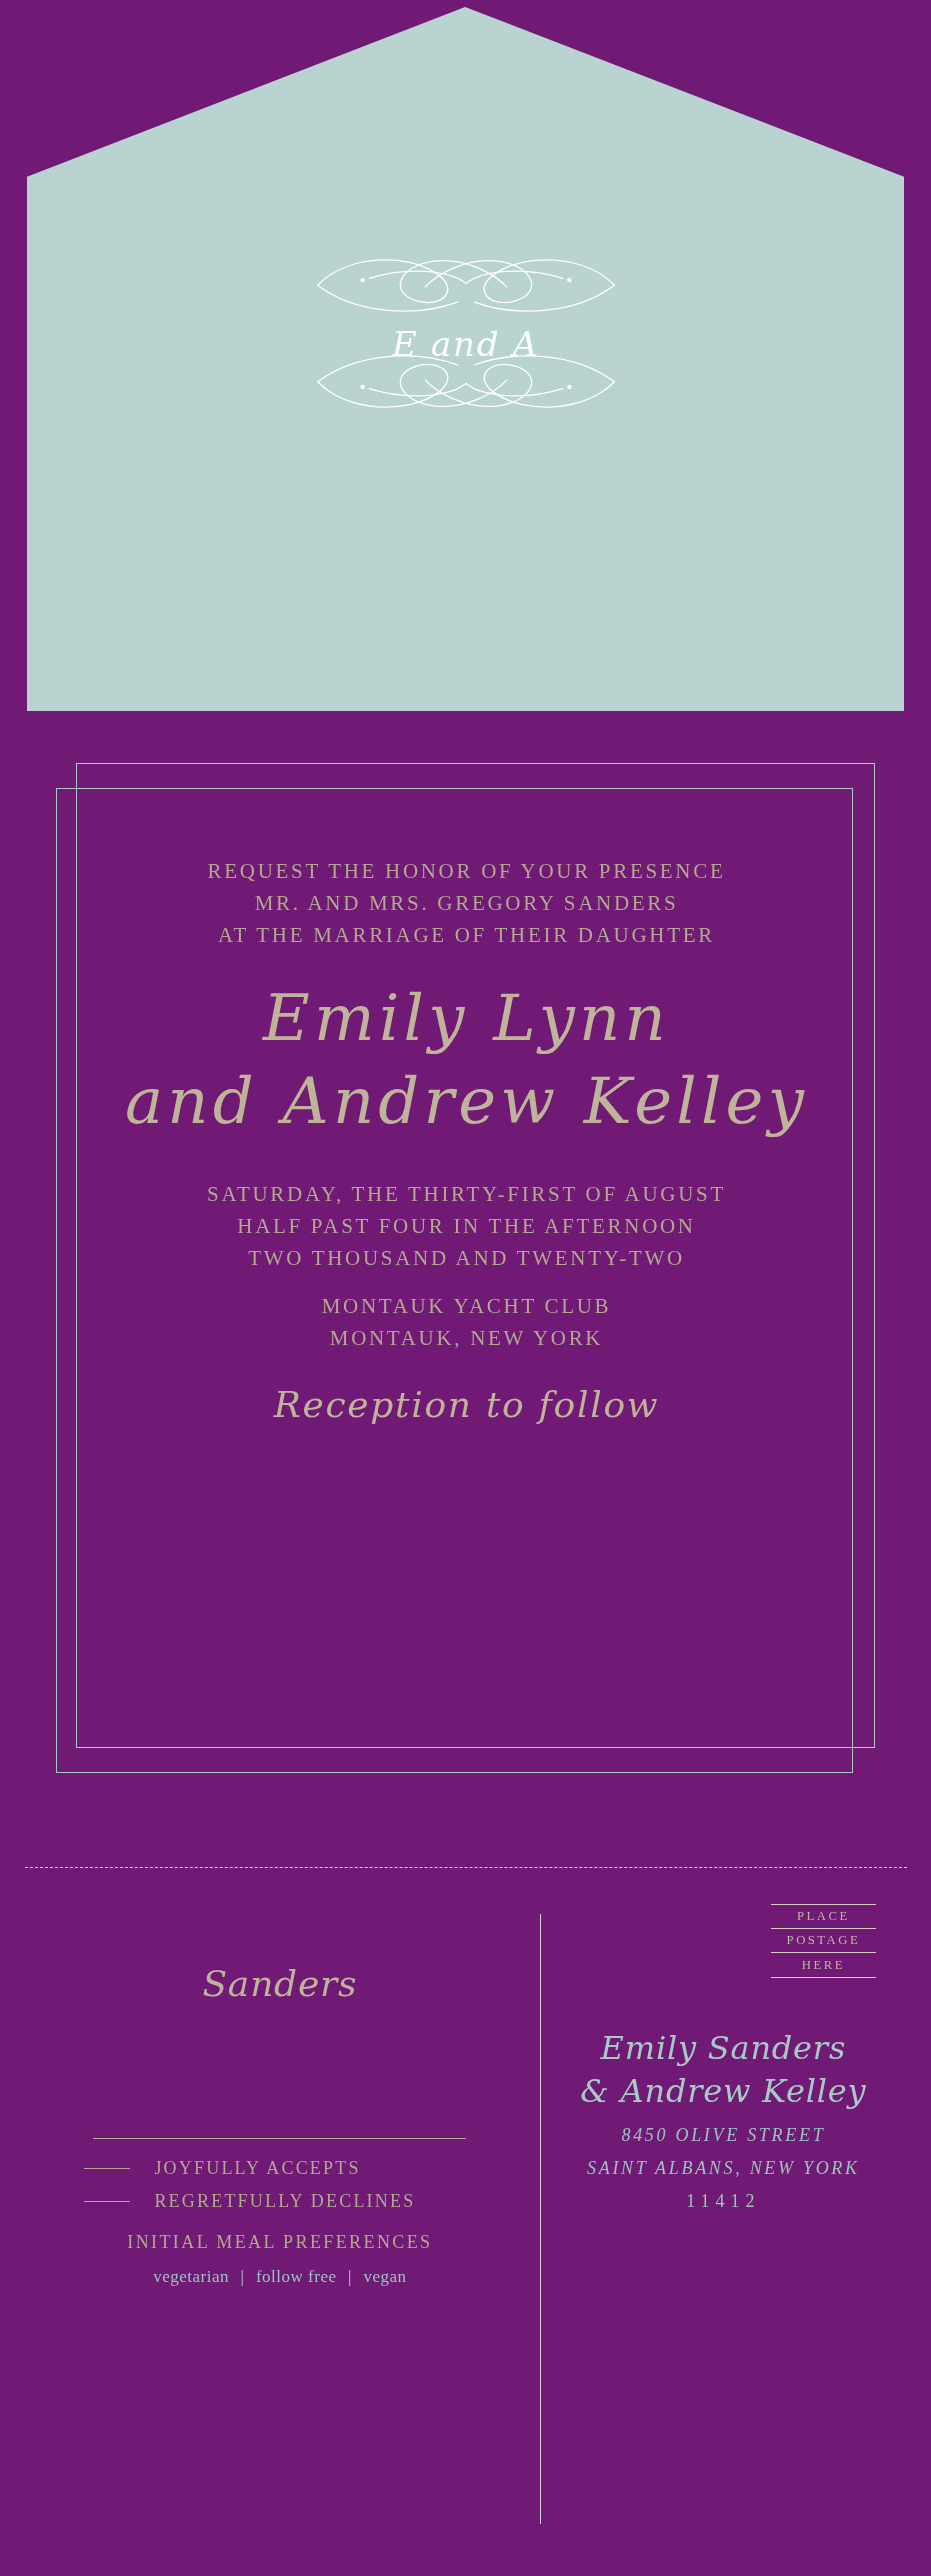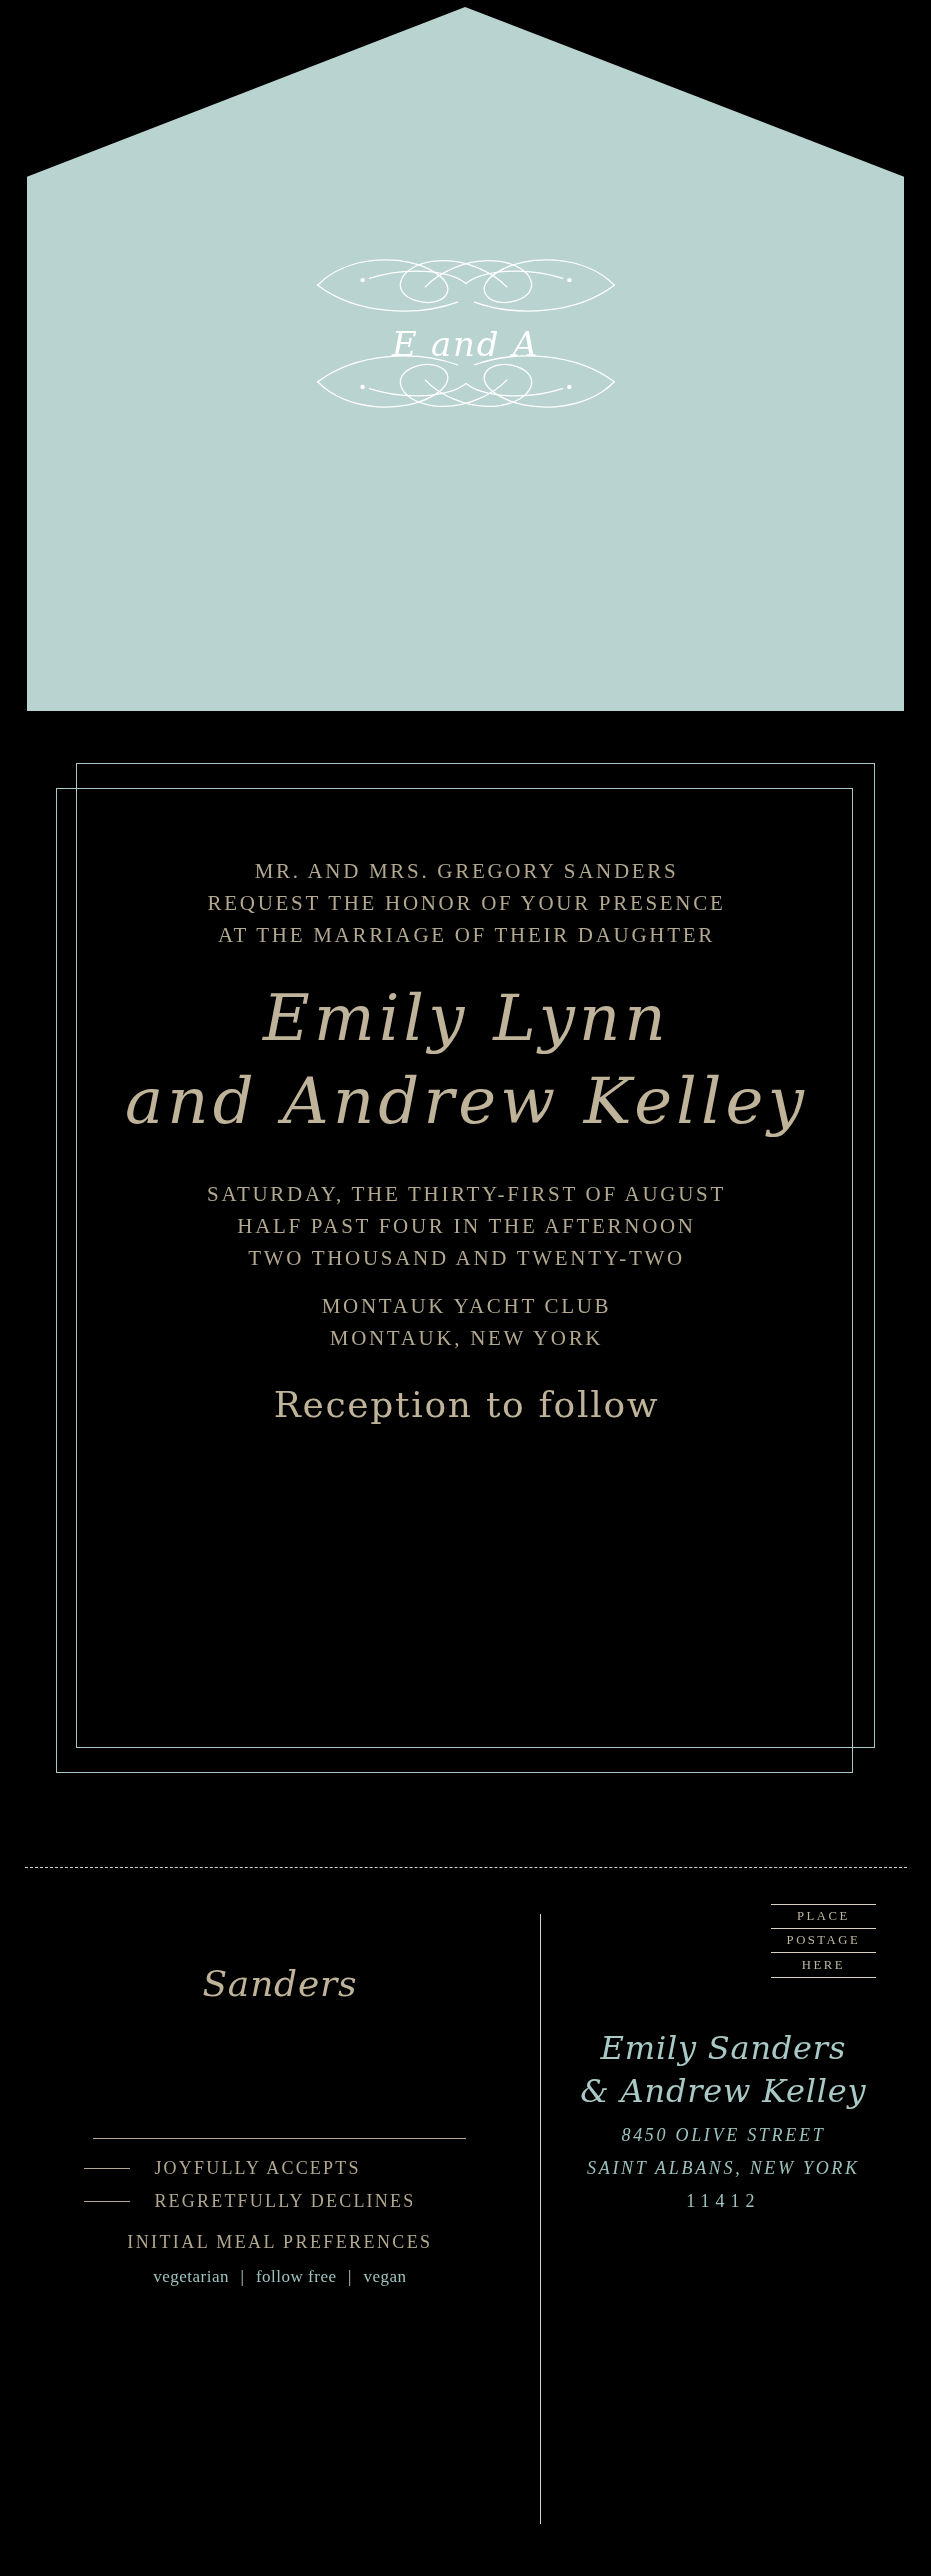--- a/index.html
+++ b/index.html
@@ -13,21 +13,21 @@
     font-family: "Liberation Serif", serif;
     color: #b0a68f;
     position: relative;
     overflow: hidden;
   }
 
   .page {
     position: relative;
     width: 932px;
     height: 2576px;
-    background: #000000;
+    background: #701a75;
   }
 
   
   .flap {
     position: absolute;
     left: 27px;
     top: 6.8px;
     width: 877px;
     height: 704px;
   }
@@ -111,20 +111,21 @@
     line-height: 1.22;
   }
   .script-names-1 { margin-top: 27px; }
   .script-names-2 { margin-top: 5.1px; }
 
   .block-gap-1 { margin-top: 39px; }
   .block-gap-2 { margin-top: 16px; }
 
   .script-small {
     font-family: "DejaVu Serif", serif;
+    font-style: italic;
     font-size: 36px;
     letter-spacing: 1.7px;
     color: #bfb39a;
     margin-top: 29px;
   }
 
   
   .perforation {
     position: absolute;
     left: 25.4px;
@@ -312,22 +313,22 @@
       </svg>
       <div class="monogram-letters">E and A</div>
     </div>
   </div>
 
   <div class="invite">
     <div class="frame-outer"></div>
     <div class="frame-inner"></div>
 
     <div class="invite-body">
+      <div class="caps-line">REQUEST THE HONOR OF YOUR PRESENCE</div>
       <div class="caps-line">MR. AND MRS. GREGORY SANDERS</div>
-      <div class="caps-line">REQUEST THE HONOR OF YOUR PRESENCE</div>
       <div class="caps-line">AT THE MARRIAGE OF THEIR DAUGHTER</div>
 
       <div class="script-big script-names-1">Emily Lynn</div>
       <div class="script-big script-names-2">and Andrew Kelley</div>
 
       <div class="block-gap-1">
         <div class="caps-line">SATURDAY, THE THIRTY-FIRST OF AUGUST</div>
         <div class="caps-line">HALF PAST FOUR IN THE AFTERNOON</div>
         <div class="caps-line">TWO THOUSAND AND TWENTY-TWO</div>
       </div>

